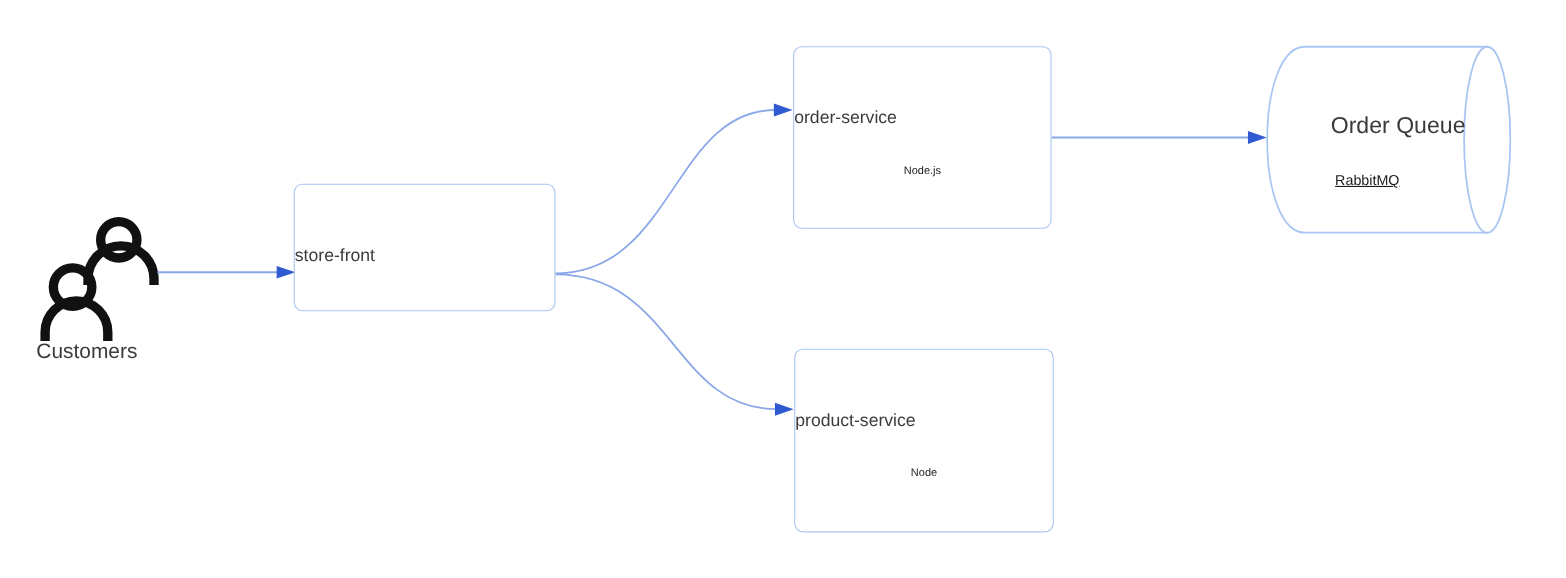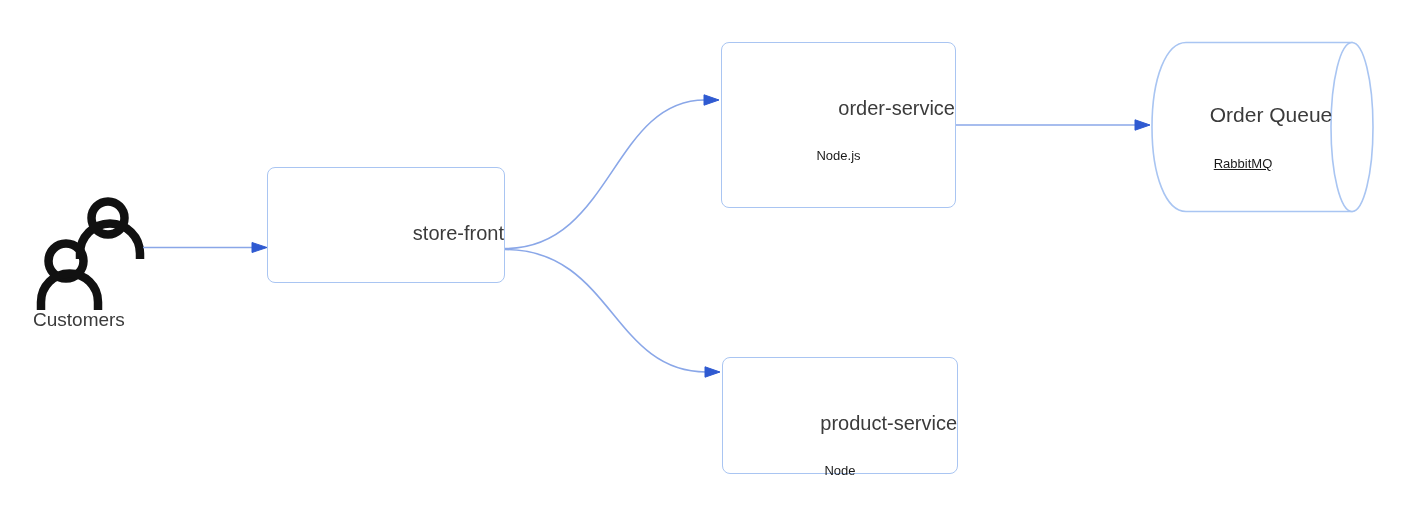--- a/index.html
+++ b/index.html
@@ -26,31 +26,31 @@
   .cyl{fill:var(--node-fill);stroke:var(--node-border);stroke-width:1.6;}
   .node{
     position:absolute;
     background:var(--node-fill);
     border:1.6px solid var(--node-border);
     border-radius:8px;
     box-sizing:border-box;
   }
   .node-title{
     position:absolute;left:0;top:53px;width:100%;
-    text-align:right;
-    font-size:20px;line-height:24px;color:var(--title-color);
+    text-align:left;
+    font-size:16px;line-height:24px;color:var(--title-color);
   }
   .node-sub{
     position:absolute;left:0;top:105px;width:100%;
     text-align:center;
-    font-size:13px;line-height:16px;color:var(--subtitle-color);
+    font-size:10px;line-height:16px;color:var(--subtitle-color);
   }
   .node-store-front{left:267px;top:167px;width:238px;height:116px;}
   .node-order-service{left:721px;top:42px;width:235px;height:166px;}
-  .node-product-service{left:722px;top:317px;width:236px;height:117px;margin-top:40px;}
+  .node-product-service{left:722px;top:317px;width:236px;height:167px;}
 
   .queue-label-wrap{position:absolute;left:1152px;top:0;width:182px;}
   .queue-title{
     position:absolute;left:0;top:102px;width:100%;text-align:center;
     font-size:21px;line-height:25px;color:var(--title-color);padding-left:28px;
   }
   .queue-sub{
     position:absolute;left:0;top:156px;width:100%;text-align:center;
     font-size:13px;line-height:16px;color:var(--subtitle-color);text-decoration:underline;
   }

